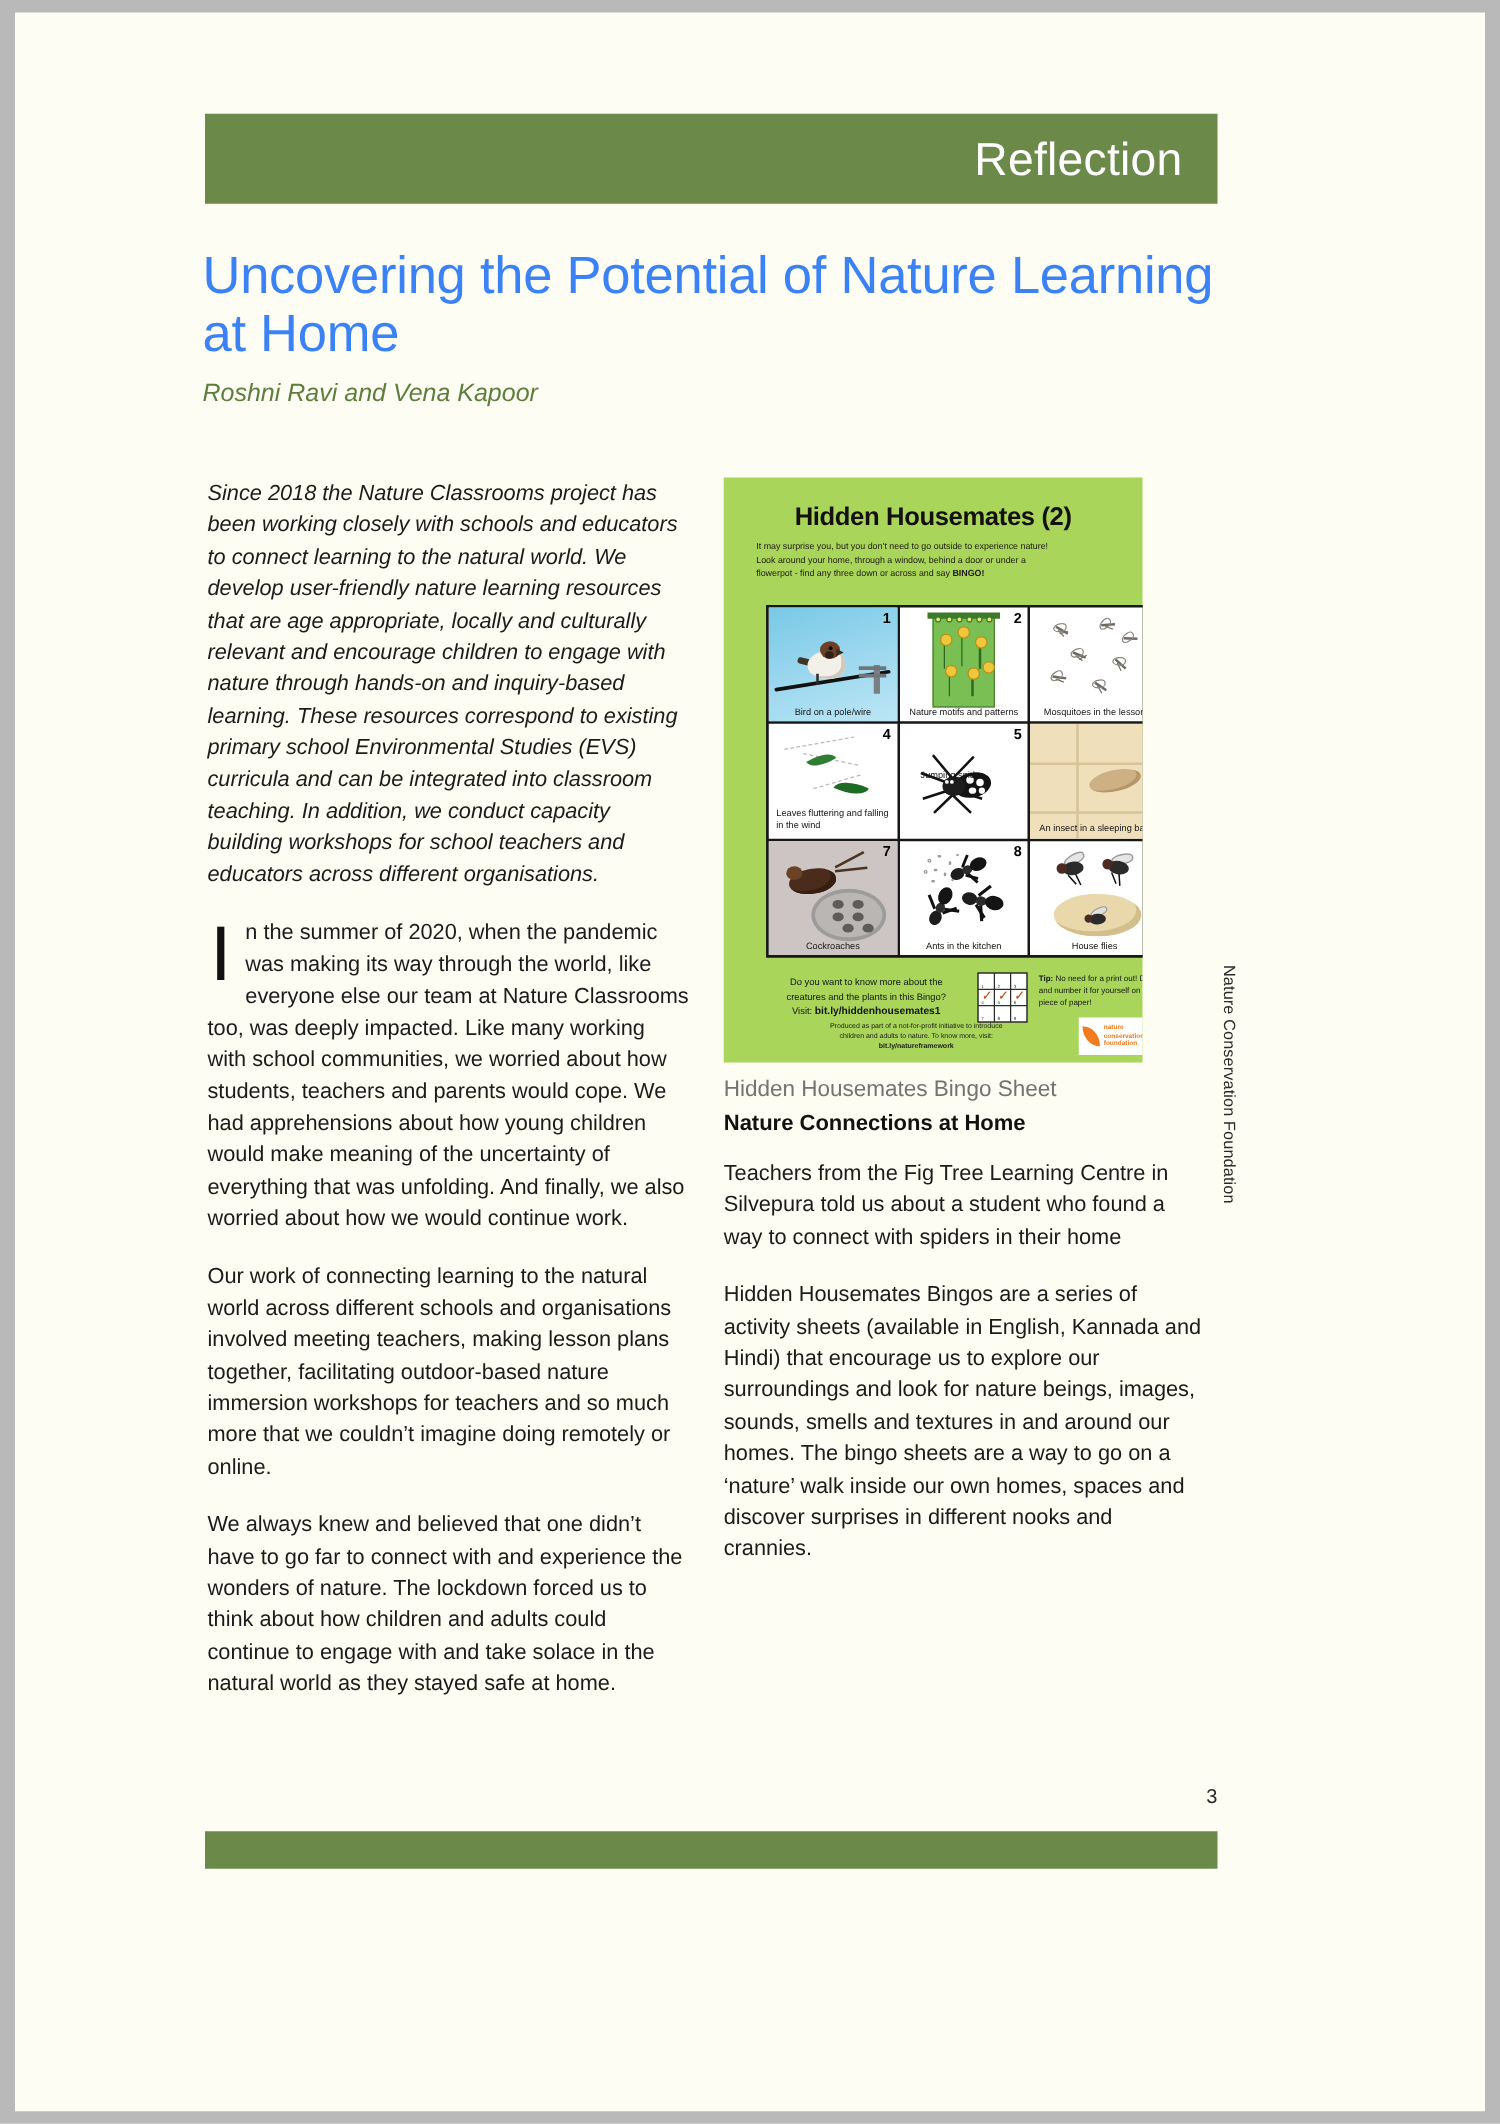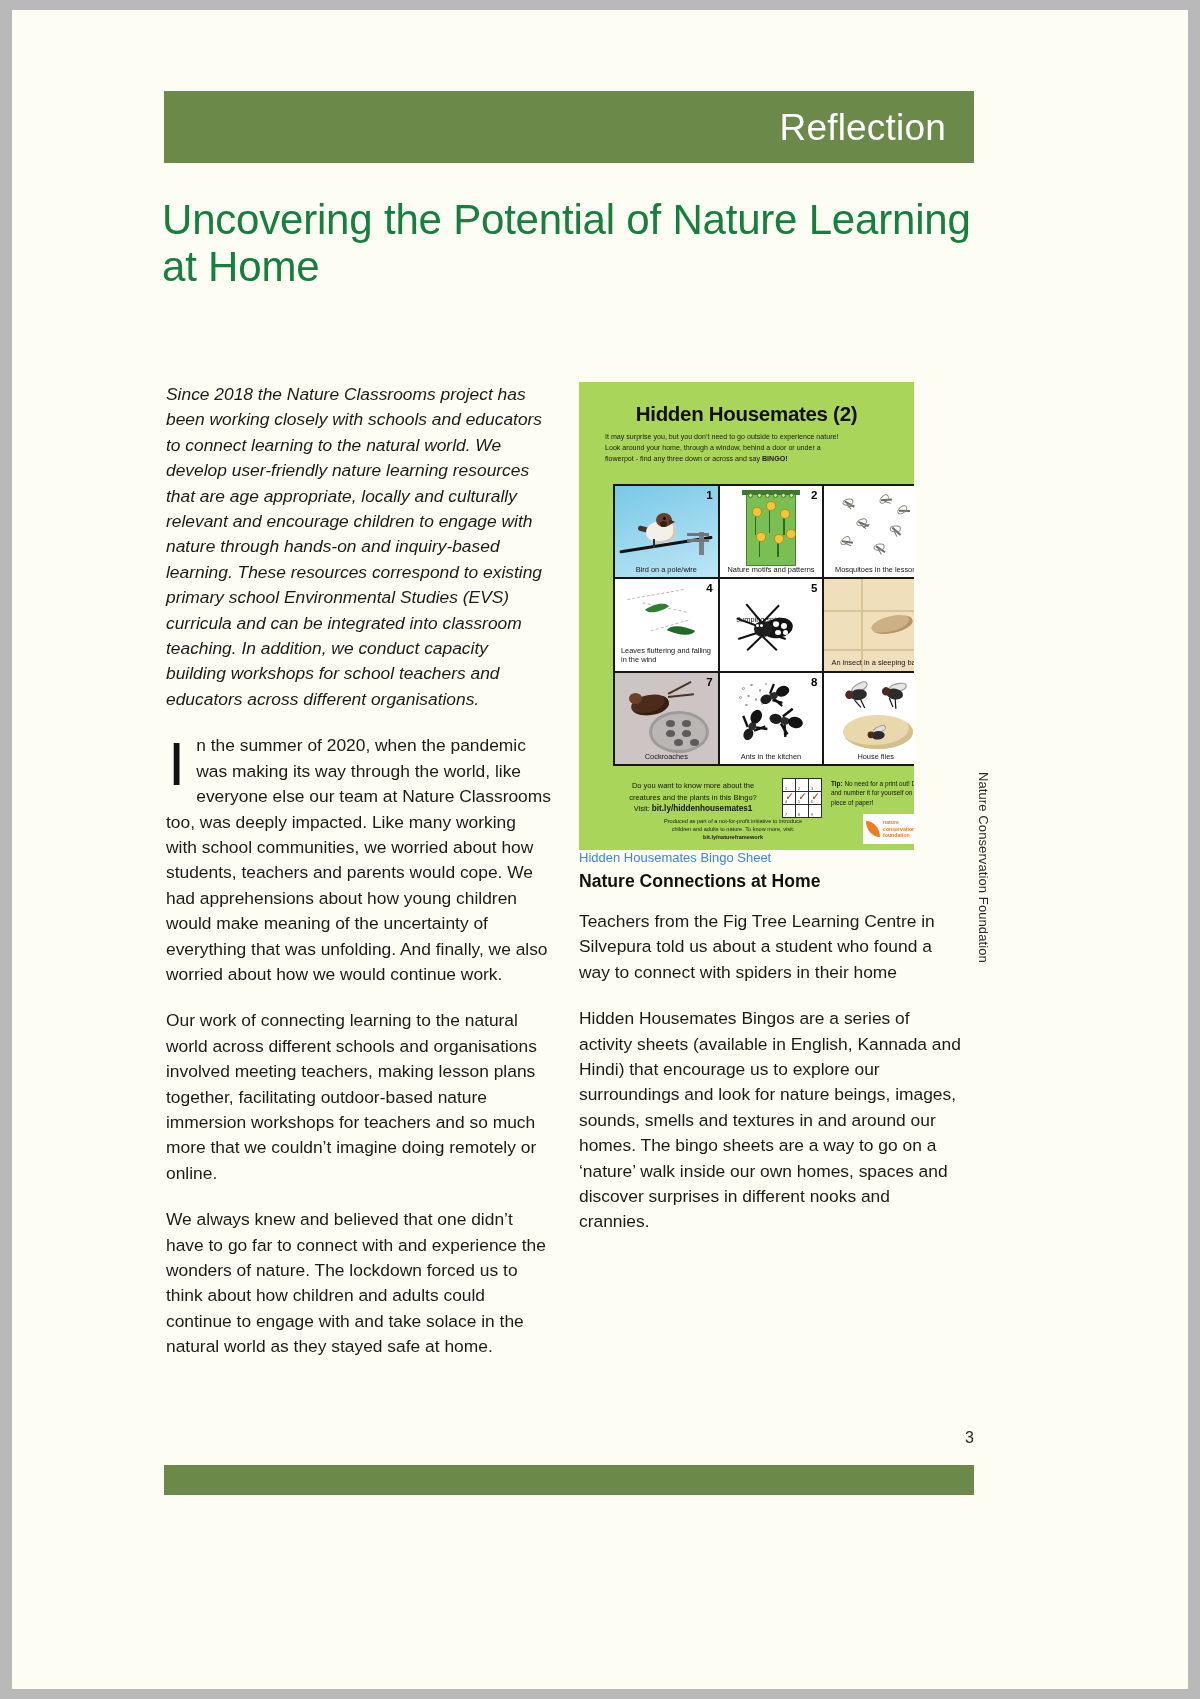--- a/index.html
+++ b/index.html
@@ -50,21 +50,21 @@
   }
 
   
   .title-block {
     position: absolute;
     left: 150px;
     top: 186px;
     width: 820px;
   }
   .article-title {
-    color: #15803d;
+    color: #3b82f6;
     font-size: 42px;
     line-height: 1.12;
     font-weight: 400;
     letter-spacing: -0.2px;
   }
   .article-byline {
     margin-top: 14px;
     color: #5d7e3d;
     font-size: 20px;
     font-style: italic;
@@ -349,23 +349,23 @@
     flex: 0 0 auto;
   }
   .ncf-words {
     font-size: 5.2px;
     line-height: 6.4px;
     font-weight: 700;
     color: #f07c1e;
   }
 
   .fig-caption {
-    font-size: 13px;
-    color: #3b82f6;
-    padding-top: 0;
+    font-size: 18px;
+    color: #737373;
+    padding-top: 11px;
   }
 
   
   .photo-credit {
     position: absolute;
     left: 964px;
     top: 762px;
     font-size: 13px;
     color: #2a2a2a;
     writing-mode: vertical-rl;
@@ -395,20 +395,21 @@
 
 <div class="page-shadow-wrap">
 <div class="page">
 
   <div class="header-bar">
     <div class="section-label">Reflection</div>
   </div>
 
   <div class="title-block">
     <h1 class="article-title">Uncovering the Potential of Nature Learning at Home</h1>
+    <div class="article-byline">Roshni Ravi and Vena Kapoor</div>
   </div>
 
   <div class="columns">
 
     <div class="col col-left">
       <p class="body lead">Since 2018 the Nature Classrooms project has been working closely with schools and educators to connect learning to the natural world. We develop user-friendly nature learning resources that are age appropriate, locally and culturally relevant and encourage children to engage with nature through hands-on and inquiry-based learning. These resources correspond to existing primary school Environmental Studies (EVS) curricula and can be integrated into classroom teaching. In addition, we conduct capacity building workshops for school teachers and educators across different organisations.</p>
 
       <p class="dropcap-para">
         <span class="dropcap">I</span><span>n the summer of 2020, when the pandemic was making its way through the world, like everyone else our team at Nature Classrooms too, was deeply impacted. Like many working with school communities, we worried about how students, teachers and parents would cope. We had apprehensions about how young children would make meaning of the uncertainty of everything that was unfolding. And finally, we also worried about how we would continue work.</span>
       </p>

